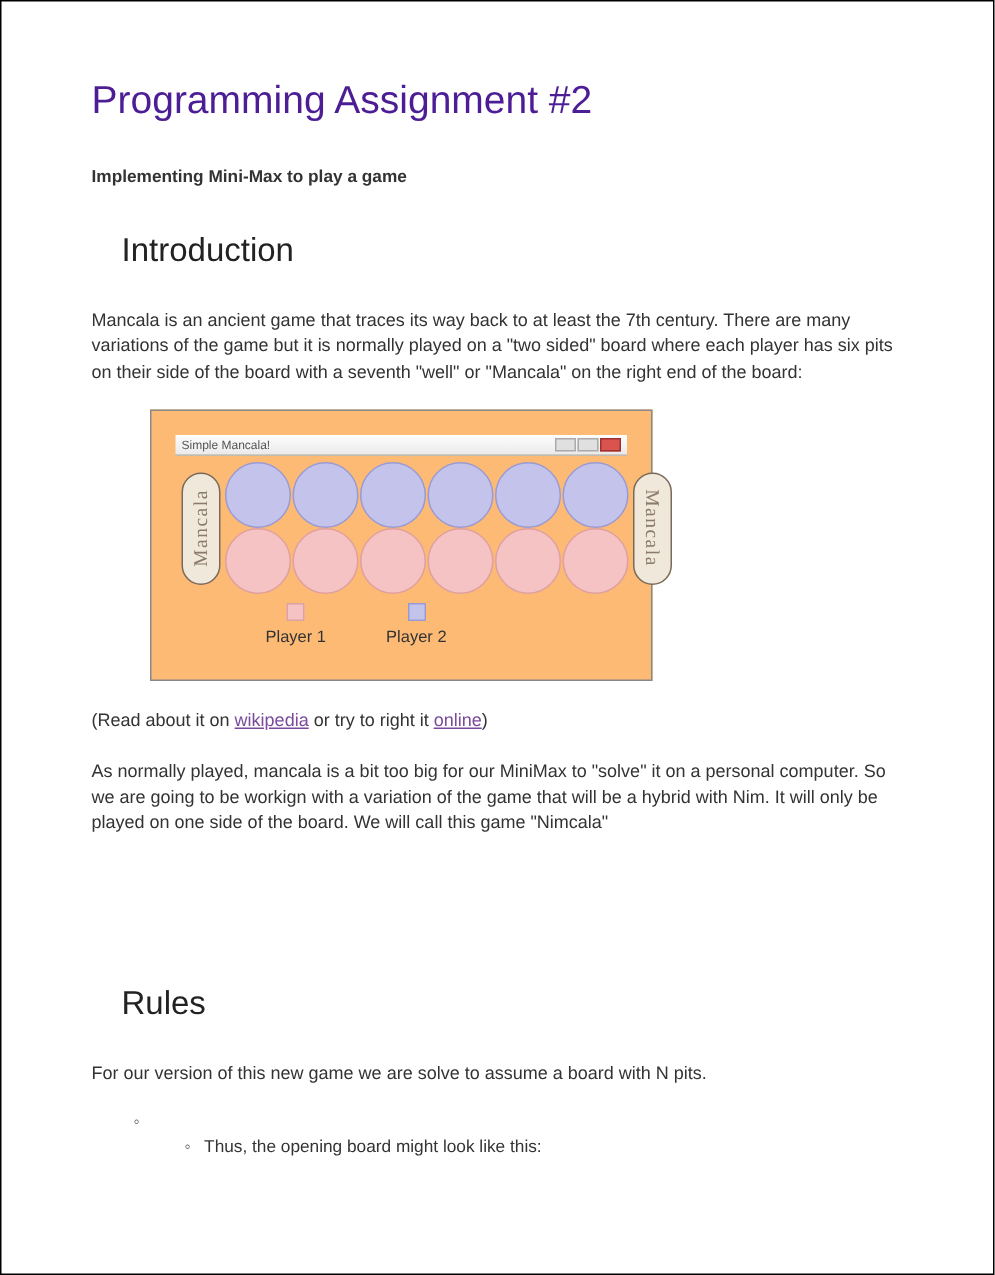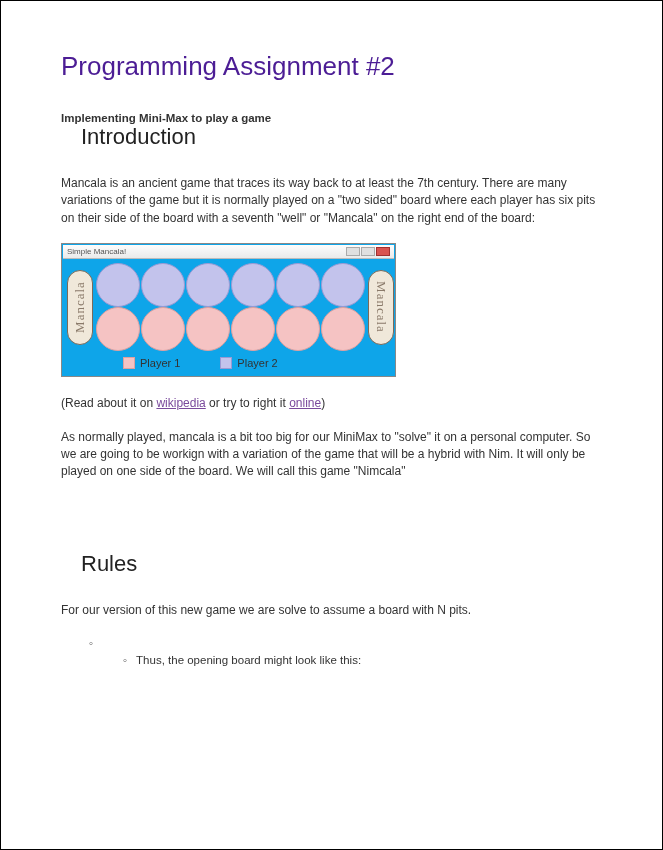--- a/index.html
+++ b/index.html
@@ -19,20 +19,21 @@
     h1.main-title {
       font-size: 26px;
       font-weight: 400;
       color: #4c1d95;
       margin-bottom: 30px;
     }
     .subtitle {
       font-size: 11.5px;
       font-weight: bold;
       color: #333;
+      margin-bottom: 30px;
     }
     h2.section-heading {
       font-size: 22px;
       font-weight: 400;
       color: #222;
       margin-left: 20px;
       margin-bottom: 25px;
     }
     p.body-text {
       font-size: 12px;
@@ -41,23 +42,24 @@
       margin-bottom: 16px;
     }
     a.link {
       color: #7a4a9c;
       text-decoration: underline;
       margin-top: 20px;
     }
     .board-container {
       border: 1px solid #888;
       width: 335px;
-      padding: 1px;
+      padding: 16px;
       margin-bottom: 18px;
-      background: #0ea5e9;
+      background: #fdba74;
+      margin-left: 39px;
     }
     .board-titlebar {
       background: linear-gradient(#fdfdfd, #eaeaea);
       border-bottom: 1px solid #bbb;
       font-size: 8px;
       padding: 2px 4px;
       color: #555;
       display: flex;
       justify-content: space-between;
       align-items: center;
@@ -126,20 +128,21 @@
       gap: 40px;
       padding: 4px 0 6px 60px;
       align-items: center;
     }
     .legend-item {
       display: flex;
       align-items: center;
       gap: 5px;
       font-size: 11px;
       color: #333;
+      flex-direction: column;
     }
     .legend-swatch {
       width: 12px;
       height: 12px;
     }
     .legend-swatch.pink { background: #f5c3c3; border: 1px solid #e0a0a0; }
     .legend-swatch.blue { background: #c3c3ec; border: 1px solid #9a9ad4; }
     ul.rules-list {
       list-style: none;
       padding-left: 28px;
@@ -155,21 +158,21 @@
     ul.rules-sublist {
       list-style: none;
       padding-left: 34px;
     }
     ul.rules-sublist > li::before {
       content: "◦";
       margin-right: 6px;
       color: #555;
     }
     .rules-heading {
-      margin-top: 70px;
+      margin-top: 98px;
     }
   </style>
 </head>
 <body>
 
 <h1 class="main-title">Programming Assignment #2</h1>
 
 <div class="subtitle">Implementing Mini-Max to play a game</div>
 
 <h2 class="section-heading">Introduction</h2>

